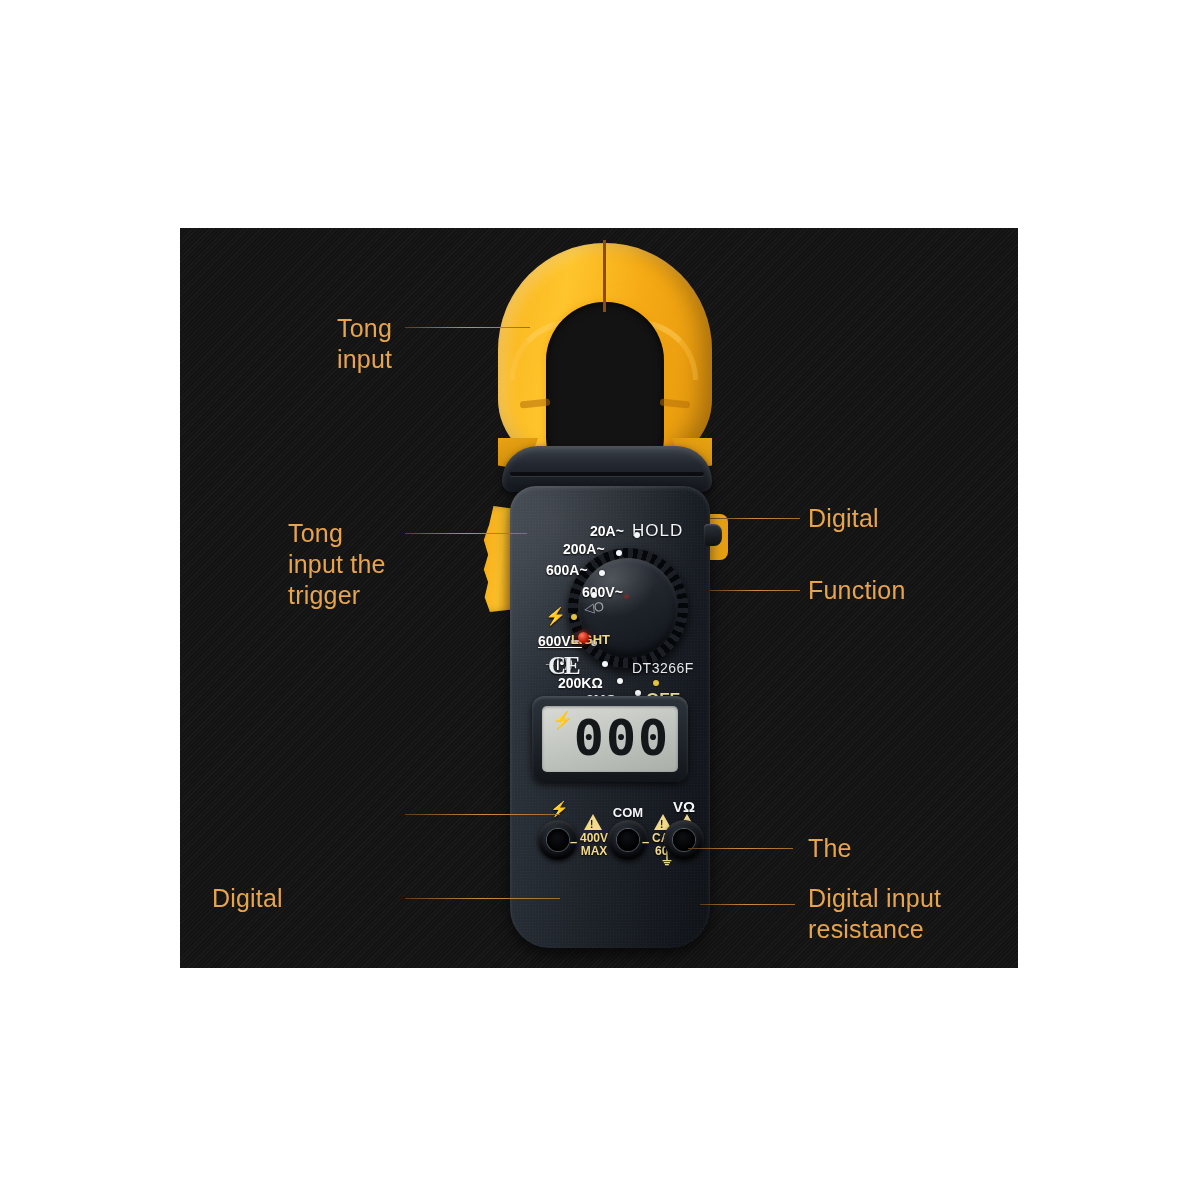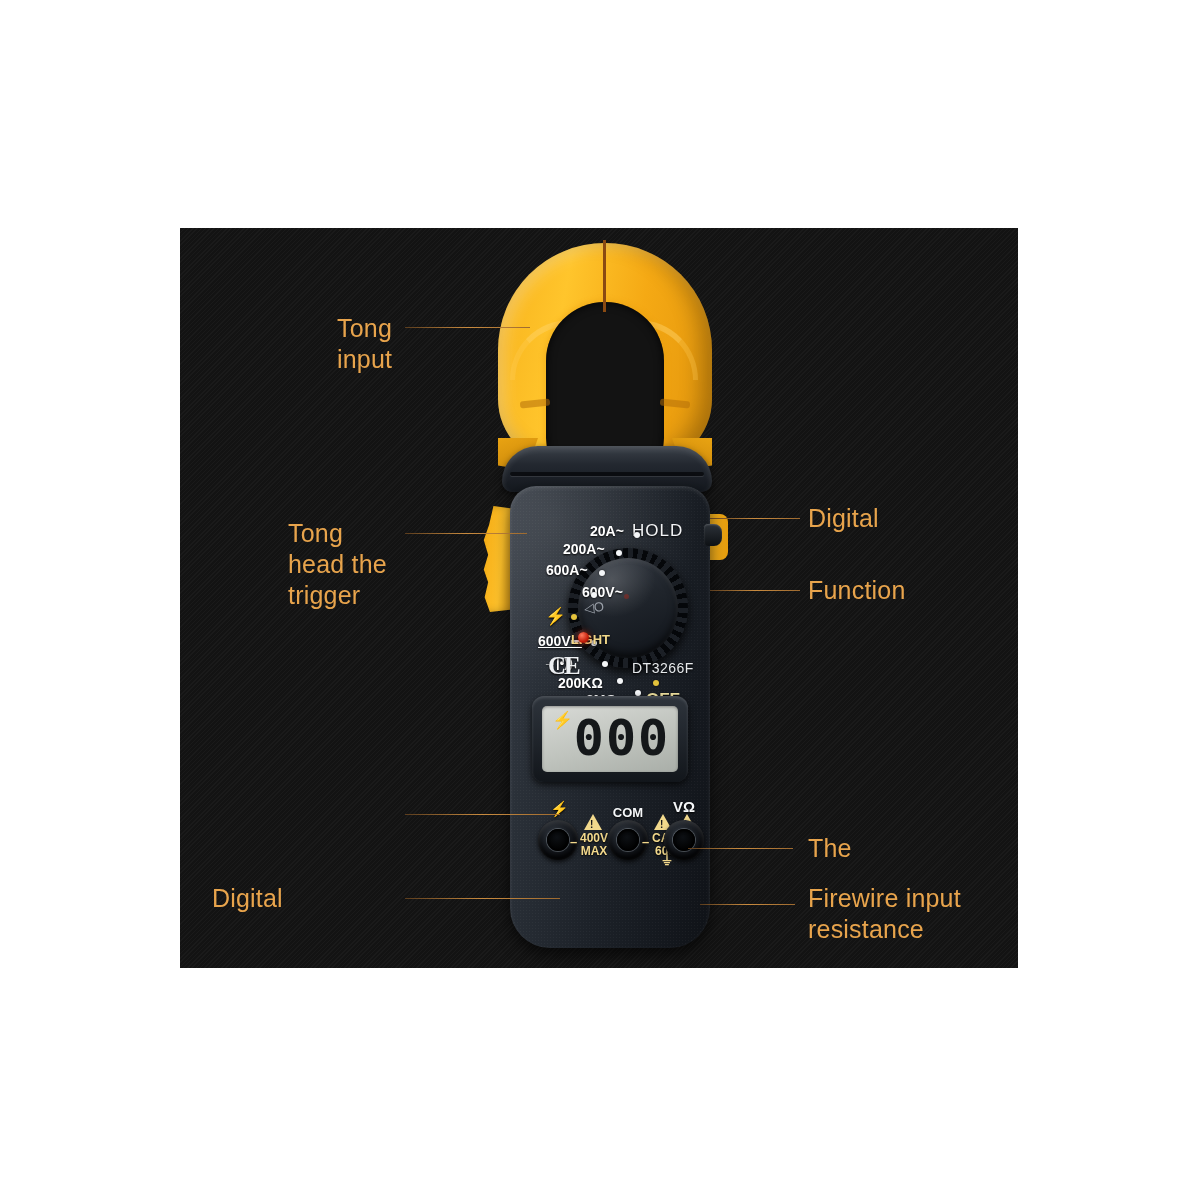--- a/index.html
+++ b/index.html
@@ -266,36 +266,36 @@
 
       <div class="jk-lbl w" style="left:484px;top:572px;width:40px;font-size:15px;">VΩ</div>
       <div class="jack" style="left:484px;top:592px;"></div>
       <div class="jack-hole" style="left:493px;top:601px;"></div>
     </div>
 
     <div class="lbl wrap" style="left:157px;top:85px;width:48px;">Tong input</div>
     <div class="lead" style="left:225px;top:99px;width:125px;"></div>
 
     <div class="lbl" style="left:108px;top:290px;width:150px;">Tong
-head the
+input the
 trigger</div>
     <div class="lead" style="left:225px;top:305px;width:122px;"></div>
 
     <div class="lead" style="left:530px;top:290px;width:90px;"></div>
     <div class="lbl" style="left:628px;top:275px;">Digital</div>
 
     <div class="lead" style="left:530px;top:362px;width:90px;"></div>
     <div class="lbl" style="left:628px;top:347px;">Function</div>
 
     <div class="lead" style="left:225px;top:586px;width:155px;"></div>
 
     <div class="lead" style="left:508px;top:620px;width:105px;"></div>
     <div class="lbl" style="left:628px;top:605px;">The</div>
 
     <div class="lbl" style="left:32px;top:655px;">Digital</div>
     <div class="lead" style="left:225px;top:670px;width:155px;"></div>
 
     <div class="lead" style="left:520px;top:676px;width:95px;"></div>
-    <div class="lbl" style="left:628px;top:655px;width:200px;">Firewire input
+    <div class="lbl" style="left:628px;top:655px;width:200px;">Digital input
 resistance</div>
 
   </div>
 </div>
 
 </body></html>

